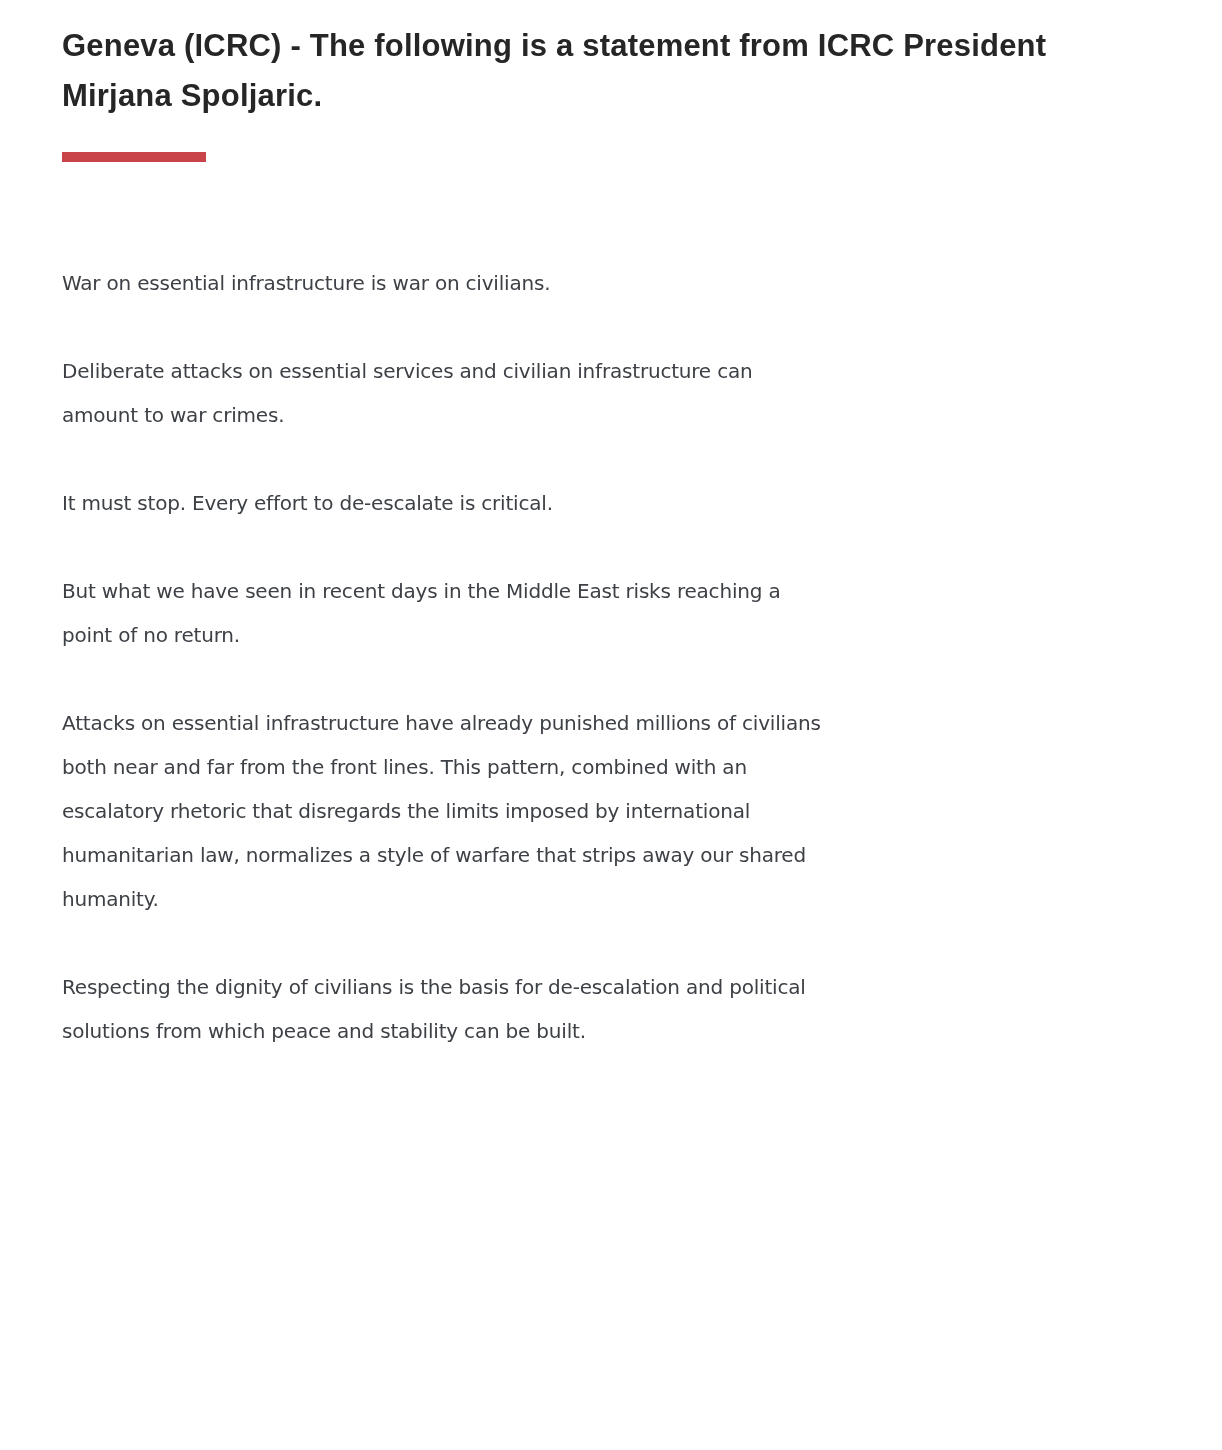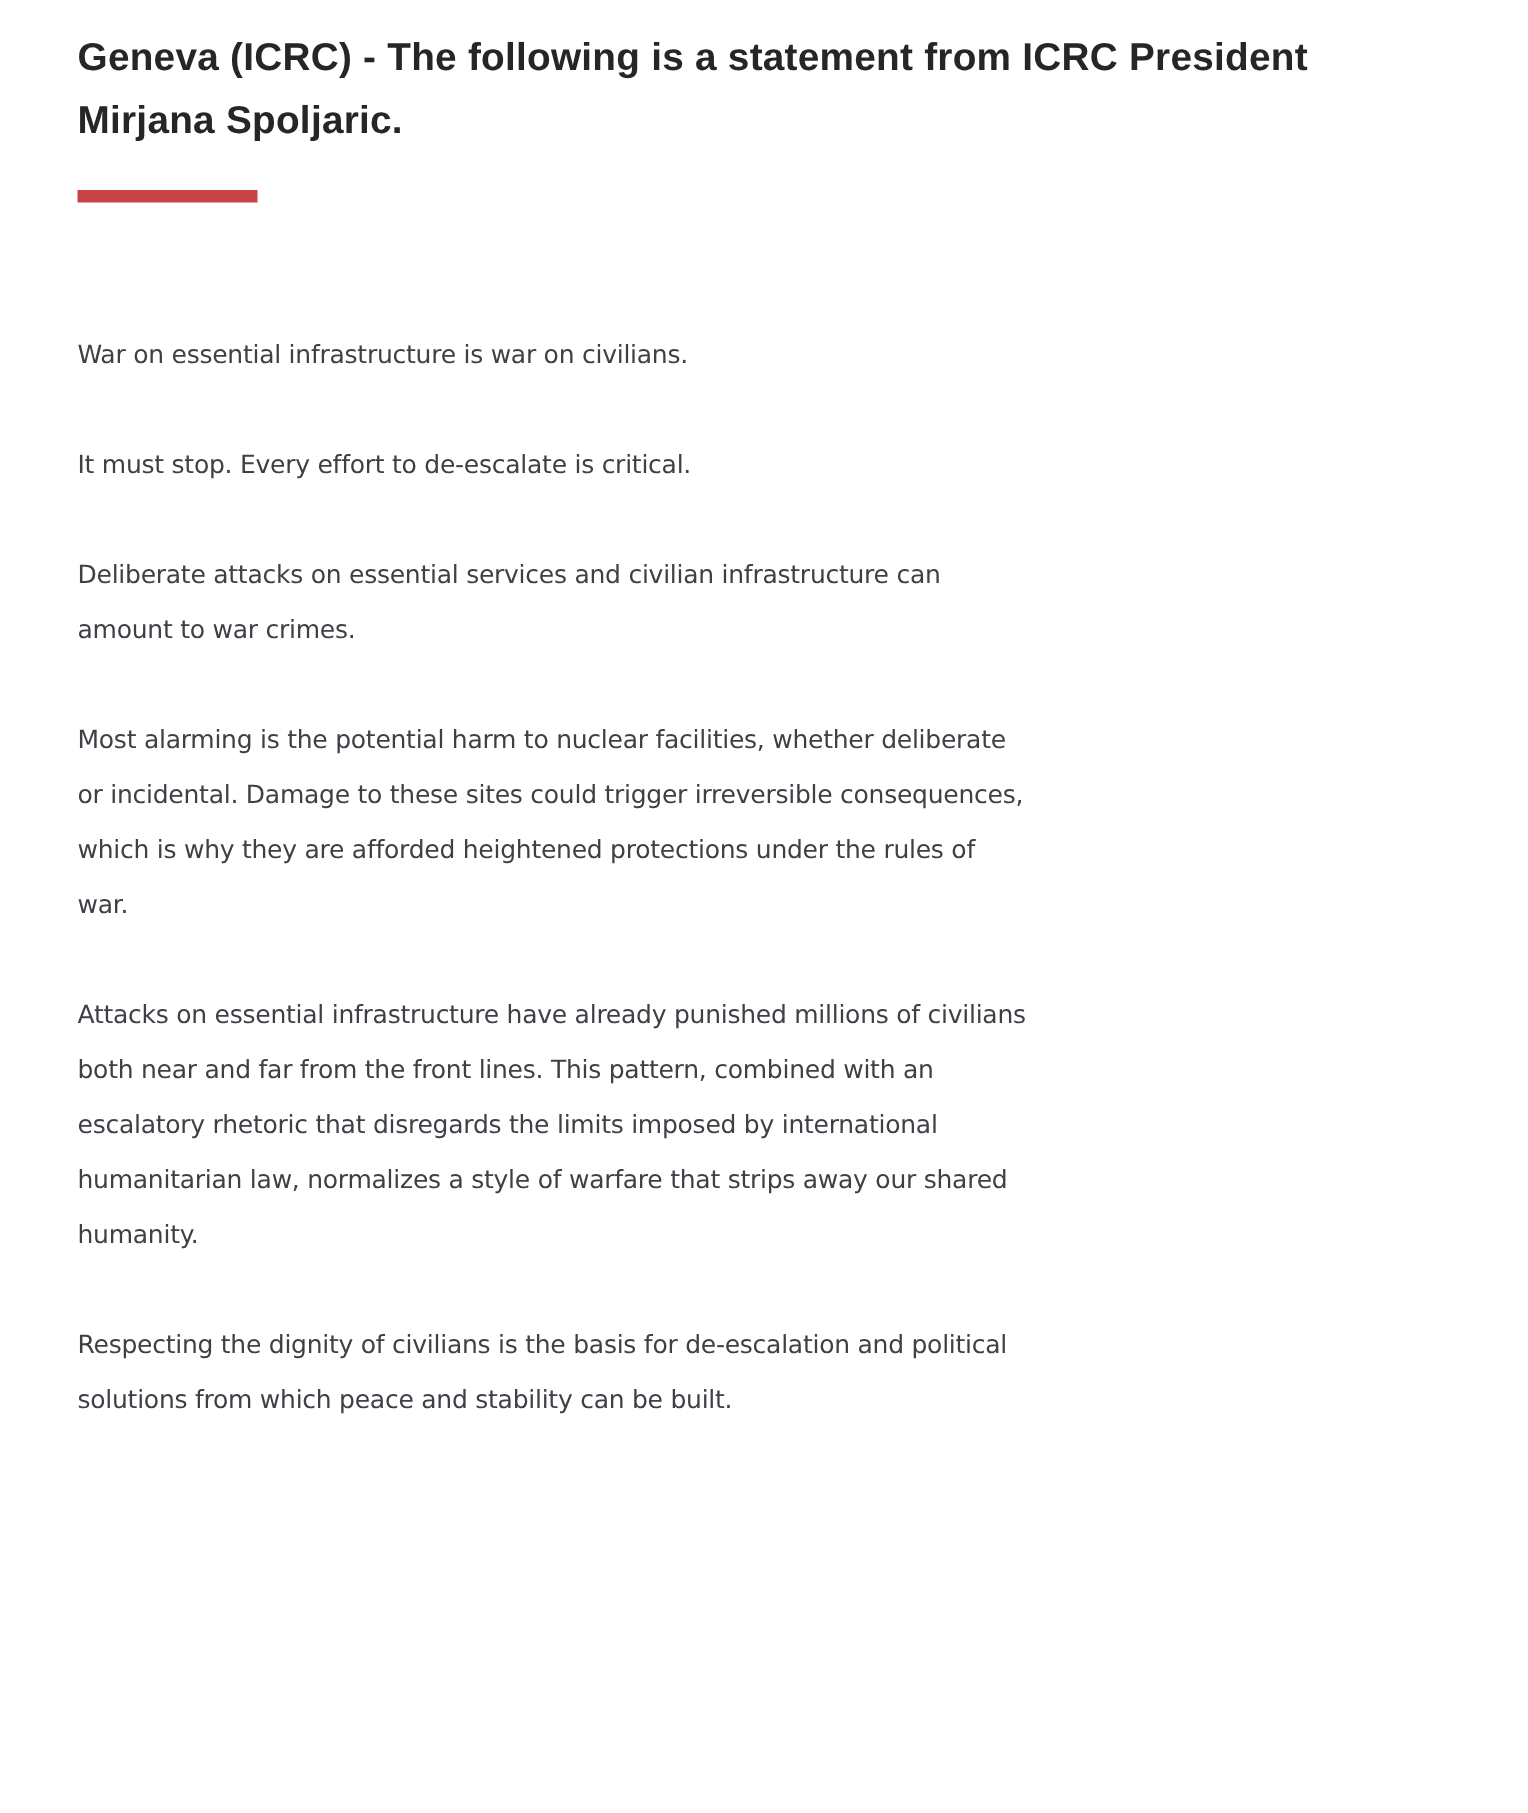--- a/index.html
+++ b/index.html
@@ -57,27 +57,25 @@
 <body>
 
 <div class="article">
   <h1 class="article-heading">Geneva (ICRC) - The following is a statement from ICRC President
 Mirjana Spoljaric.</h1>
 
   <div class="heading-divider"></div>
 
   <div class="article-body">
     <p>War on essential infrastructure is war on civilians.</p>
-    <p>It must stop. Every effort to de-escalate is critical.</p>
     <p>Deliberate attacks on essential services and civilian infrastructure can
 amount to war crimes.</p>
-    <p>Most alarming is the potential harm to nuclear facilities, whether deliberate
-or incidental. Damage to these sites could trigger irreversible consequences,
-which is why they are afforded heightened protections under the rules of
-war.</p>
+    <p>It must stop. Every effort to de-escalate is critical.</p>
+    <p>But what we have seen in recent days in the Middle East risks reaching a
+point of no return.</p>
     <p>Attacks on essential infrastructure have already punished millions of civilians
 both near and far from the front lines. This pattern, combined with an
 escalatory rhetoric that disregards the limits imposed by international
 humanitarian law, normalizes a style of warfare that strips away our shared
 humanity.</p>
     <p>Respecting the dignity of civilians is the basis for de-escalation and political
 solutions from which peace and stability can be built.</p>
   </div>
 </div>
 

